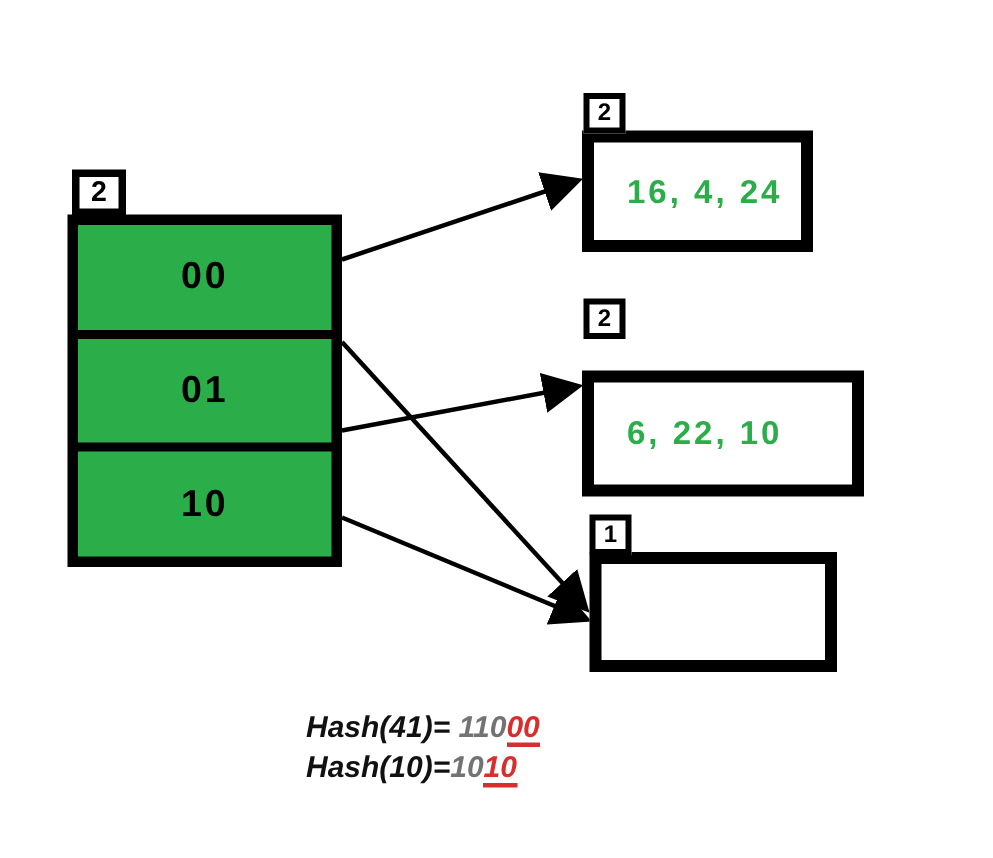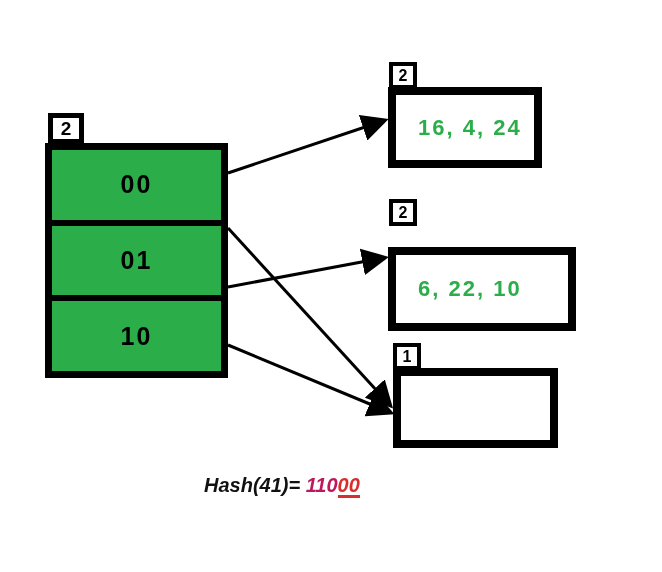--- a/index.html
+++ b/index.html
@@ -43,21 +43,21 @@
   #bucket-c{left:393px;top:368px;width:165px;height:80px;}
   
   .arrows{position:absolute;left:0;top:0;width:662px;height:572px;z-index:1;}
   
   .hash-block{
     position:absolute;left:204px;top:472px;
     font-style:italic;font-weight:700;font-size:20px;line-height:27px;color:#111;
     letter-spacing:0px;
   }
   .hash-line{white-space:nowrap;}
-  .bits-green{color:#be185d;font-style:italic;}
+  .bits-green{color:#737373;font-style:italic;}
   .bits-red{color:#d92e2e;font-style:italic;border-bottom:3px solid #d92e2e;
     display:inline-block;line-height:20px;}
 </style>
 </head>
 <body>
 
 <div class="canvas">
 
   <div class="dir-depth">
     <span>2</span>
@@ -105,15 +105,18 @@
     <line x1="228" y1="173" x2="383" y2="121" stroke="#000" stroke-width="3" marker-end="url(#ah)"></line>
     <line x1="228" y1="228" x2="389" y2="404" stroke="#000" stroke-width="3" marker-end="url(#ah)"></line>
     <line x1="228" y1="287" x2="383" y2="258" stroke="#000" stroke-width="3" marker-end="url(#ah)"></line>
     <line x1="228" y1="345" x2="389" y2="412" stroke="#000" stroke-width="3" marker-end="url(#ah)"></line>
   </svg>
 
   <div class="hash-block">
     <div class="hash-line">
       <span>Hash(41)= </span><span class="bits-green">110</span><span class="bits-red">00</span>
     </div>
+    <div class="hash-line">
+      <span>Hash(10)=</span><span class="bits-green">10</span><span class="bits-red">10</span>
+    </div>
   </div>
 
 </div>
 
 </body></html>

